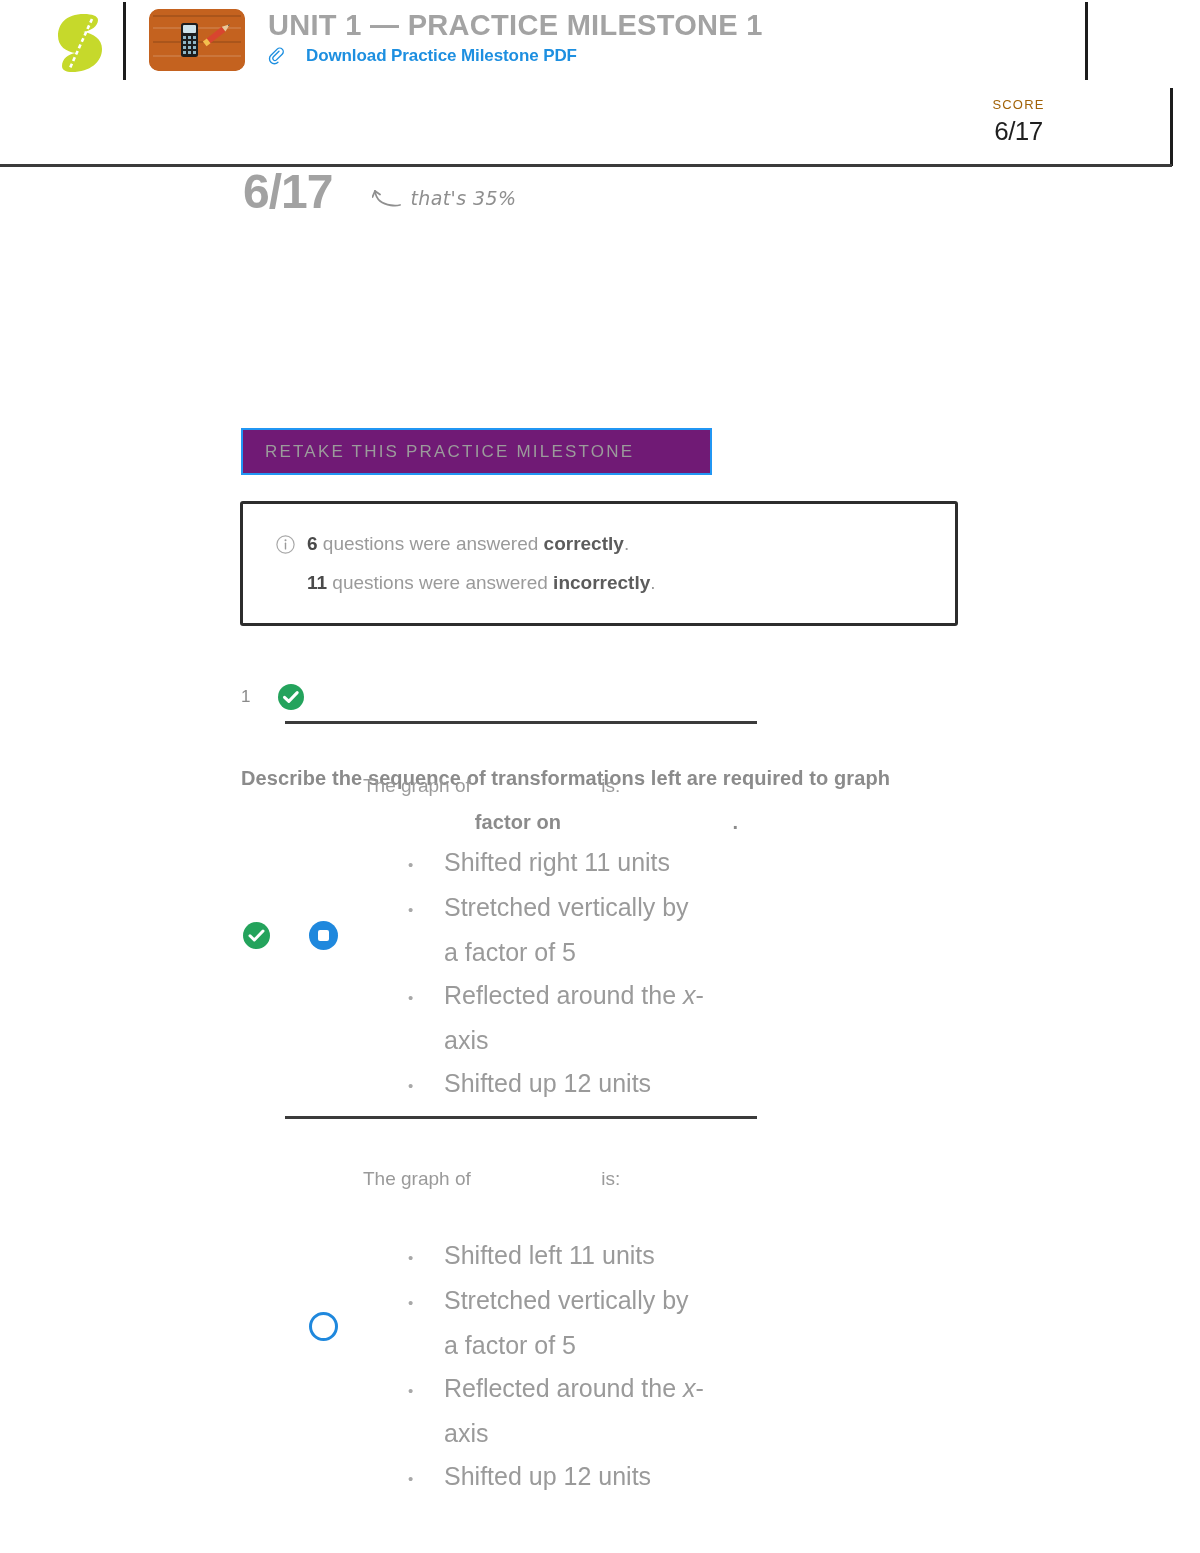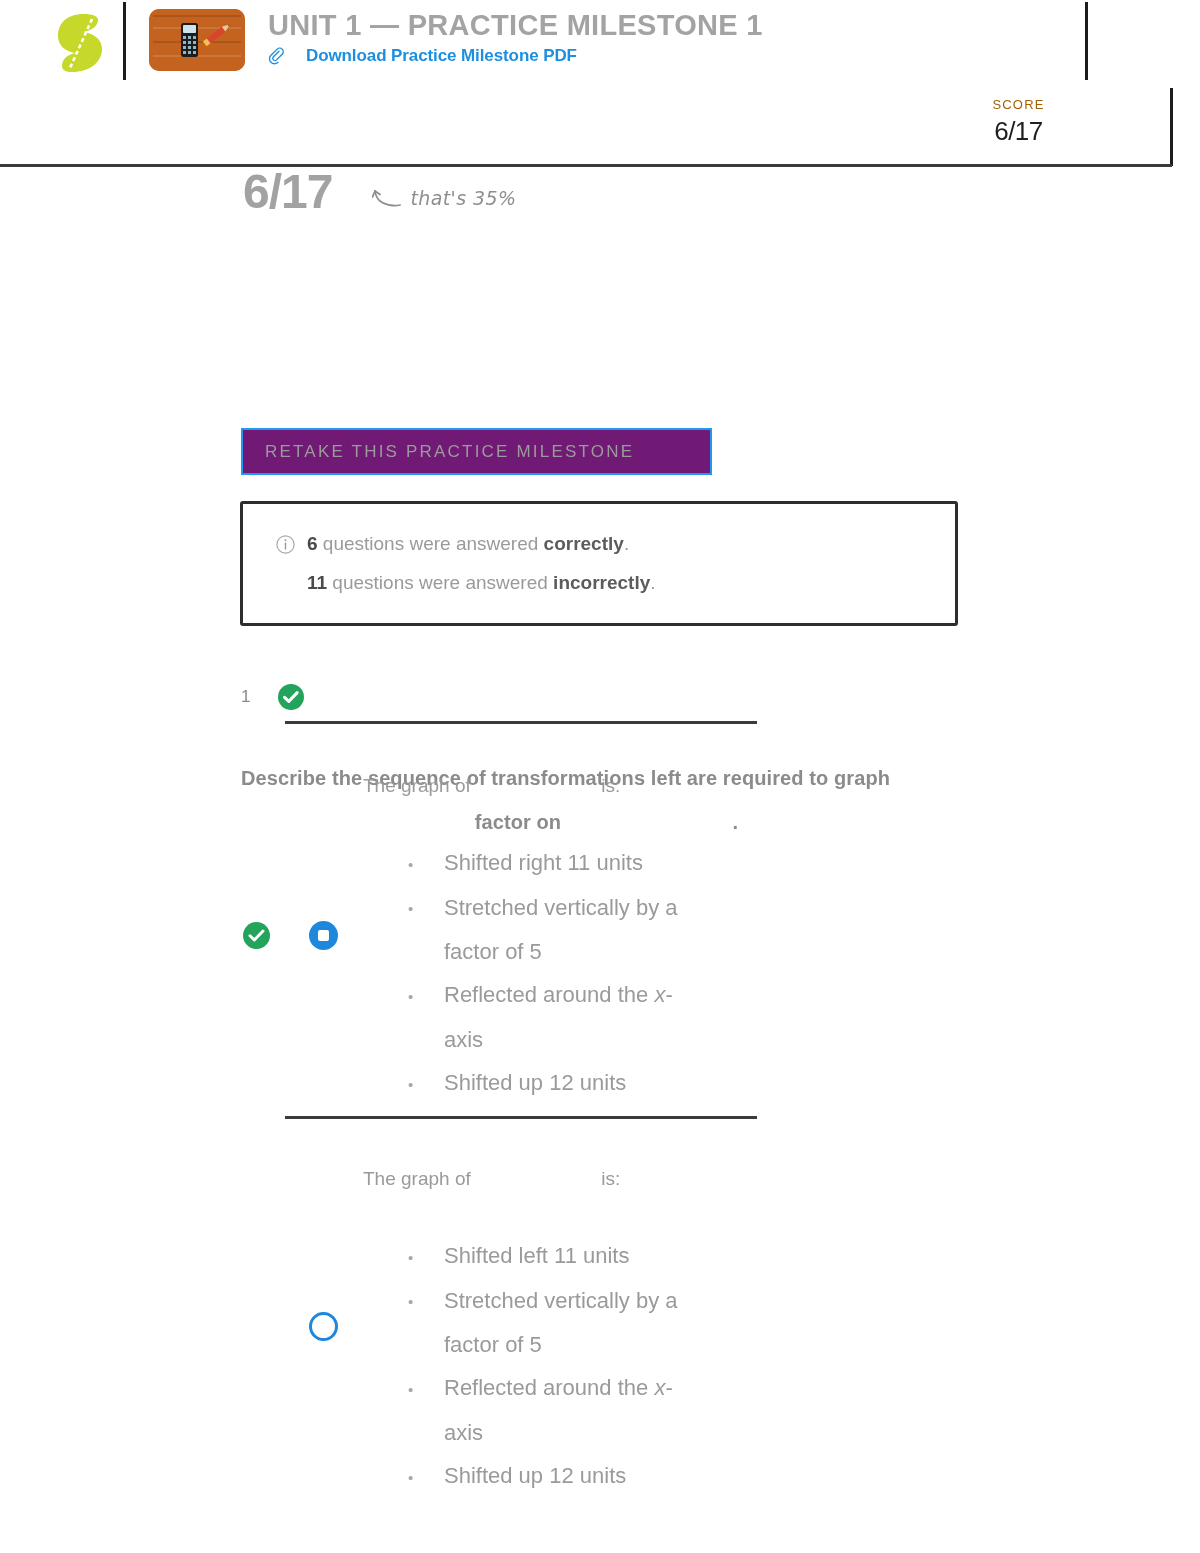--- a/index.html
+++ b/index.html
@@ -292,21 +292,21 @@
     color: #9a9a9a;
     line-height: 26px;
     white-space: nowrap;
   }
   .opt-lead .mathgap { width: 120px; }
 
   .opt-bullets {
     position: absolute;
     left: 408px;
     width: 300px;
-    font-size: 22px;
+    font-size: 25px;
     color: #9a9a9a;
     line-height: 43px;
   }
   .opt-bullets ul { list-style: none; }
   .opt-bullets li {
     position: relative;
     padding-left: 36px;
     text-indent: -36px;
   }
   .opt-bullets li::before {

